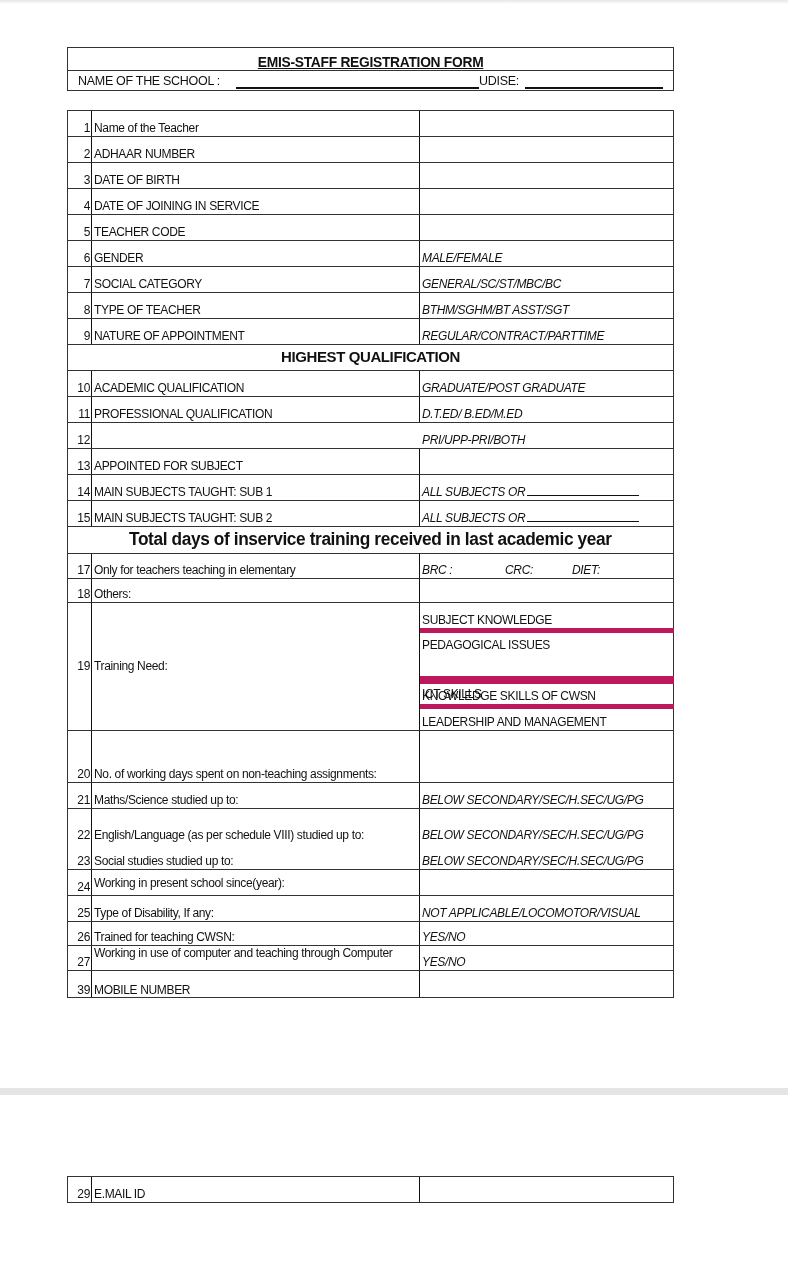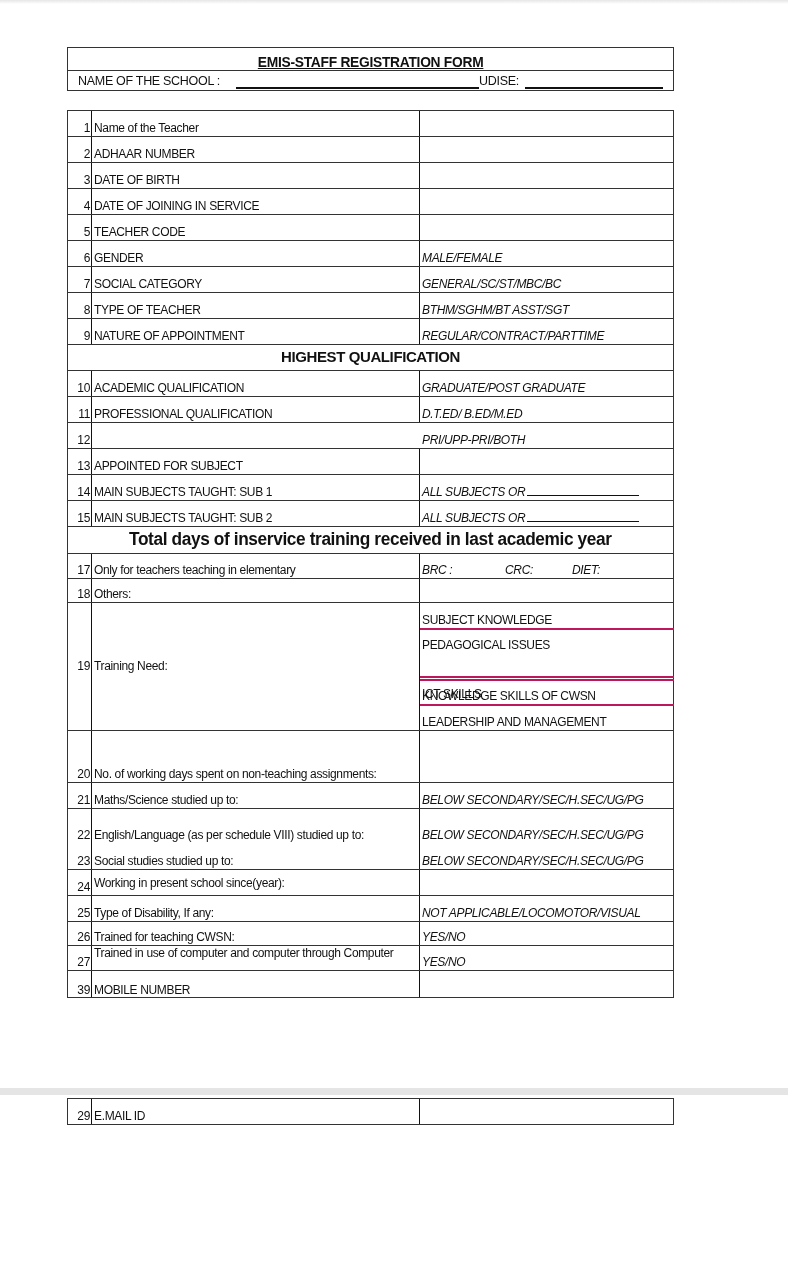--- a/index.html
+++ b/index.html
@@ -96,21 +96,21 @@
     font-weight: bold;
   }
   .row.section span { display: inline-block; }
   .row.section.s1 span { font-size: 15px; margin-top: 3px; letter-spacing: -0.4px; }
   .row.section.s2 span { font-size: 18px; margin-top: 2px; letter-spacing: -0.4px; transform: scaleX(0.96); }
   .underline {
     display: inline-block; width: 112px; border-bottom: 1px solid #111; height: 10px; margin-left: 2px;
   }
   .subcell {
     position: absolute; left: 352px; width: 254px;
-    border-top: 2px solid #be185d;
+    border-top: 5px solid #be185d;
     box-sizing: border-box;
     font-size: 12px; letter-spacing: -0.35px;
   }
   .subcell span { position: absolute; left: 2px; bottom: 1px; white-space: nowrap; }
   .bottom-line {
     position: absolute; left: 0; width: 100%; height: 1px; background: #333;
   }
   .brc-row .value span.b { left: 2px; }
   .brc-row .value span.c { left: 85px; }
   .brc-row .value span.d { left: 152px; }
@@ -438,21 +438,21 @@
     <div class="value">
         <span>YES/NO</span>
       </div>
   </div>
 
   <div class="row" style="top:835px;height:25px;">
     <div class="num">
         <span>27</span>
       </div>
     <div class="label" style="overflow:hidden;">
-        <span class="top">Trained in use of computer and computer through Computer</span>
+        <span class="top">Working in use of computer and teaching through Computer</span>
       </div>
     <div class="value">
         <span>YES/NO</span>
       </div>
   </div>
 
   <div class="row" style="top:860px;height:28px;">
     <div class="num">
         <span>39</span>
       </div>
@@ -461,21 +461,21 @@
       </div>
     <div class="value">
         <span></span>
       </div>
   </div>
   <div class="bottom-line" style="top:887px;"></div>
 </div>
 
 <div class="page-sep"></div>
 
-<div class="tbl" style="top:1098px;height:27px;">
+<div class="tbl" style="top:1176px;height:27px;">
   <div class="row" style="top:0;height:26px;">
     <div class="num">
         <span>29</span>
       </div>
     <div class="label">
         <span>E.MAIL ID</span>
       </div>
     <div class="value">
         <span></span>
       </div>

